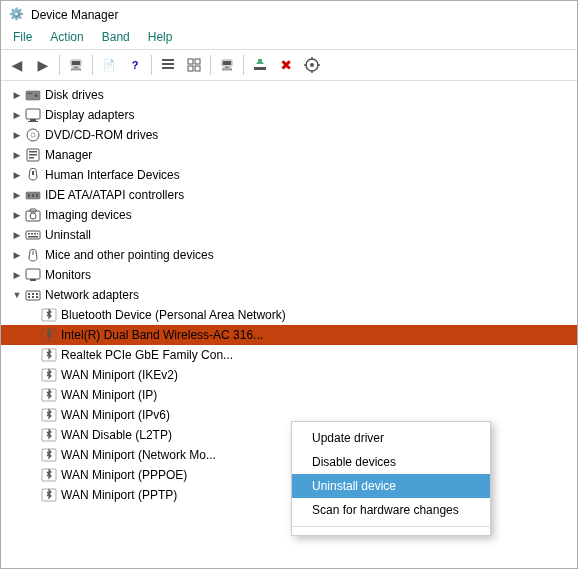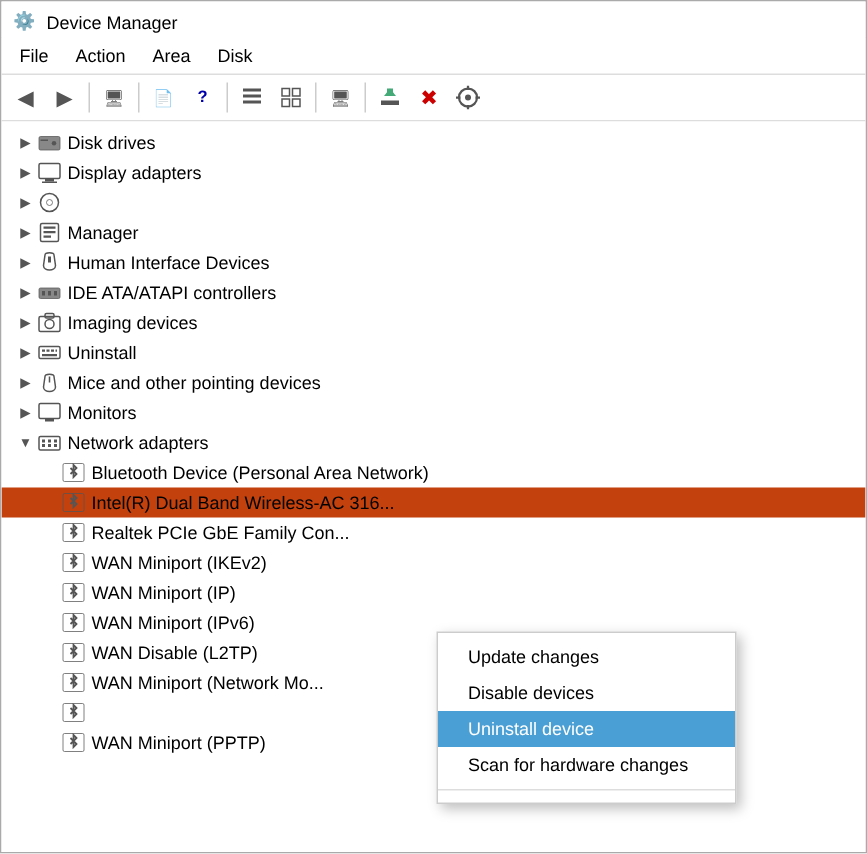--- a/index.html
+++ b/index.html
@@ -40,21 +40,21 @@
       display: flex;
       gap: 2px;
       padding: 2px 4px;
       background: #fff;
       border-bottom: 1px solid #ddd;
     }
     .menu-item {
       padding: 3px 8px;
       cursor: pointer;
       font-size: 12px;
-      color: #000000;
+      color: #0f766e;
     }
     .toolbar {
       display: flex;
       align-items: center;
       padding: 3px 4px;
       gap: 2px;
       border-bottom: 1px solid #ddd;
       background: #fff;
     }
     .toolbar-btn {
@@ -164,22 +164,22 @@
 <div class="window">
 
   <div class="title-bar">
     <span class="title-bar-icon">⚙️</span>
     <span class="title-bar-text">Device Manager</span>
   </div>
 
   <div class="menu-bar">
     <span class="menu-item">File</span>
     <span class="menu-item">Action</span>
-    <span class="menu-item">Area</span>
-    <span class="menu-item">Disk</span>
+    <span class="menu-item">Band</span>
+    <span class="menu-item">Help</span>
   </div>
 
   <div class="toolbar">
     <div class="toolbar-btn">◀</div>
     <div class="toolbar-btn">▶</div>
     <div class="toolbar-separator"></div>
     <div class="toolbar-btn" style="font-size:11px;">🖥</div>
     <div class="toolbar-separator"></div>
     <div class="toolbar-btn" style="font-size:11px;">📄</div>
     <div class="toolbar-btn" style="font-size:11px; color:#00a; font-weight:bold;">?</div>
@@ -253,20 +253,21 @@
 
       <div class="tree-item">
         <span class="tree-indent" style="width:8px;"></span>
         <span class="tree-expand">▶</span>
         <span class="tree-icon">
           <svg width="16" height="16" viewBox="0 0 16 16">
               <circle cx="8" cy="8" r="6" fill="none" stroke="#555" stroke-width="1"></circle>
               <circle cx="8" cy="8" r="2" fill="none" stroke="#555" stroke-width="0.5"></circle>
             </svg>
         </span>
+        <span class="tree-label">DVD/CD-ROM drives</span>
       </div>
 
       <div class="tree-item">
         <span class="tree-indent" style="width:8px;"></span>
         <span class="tree-expand">▶</span>
         <span class="tree-icon">
           <svg width="16" height="16" viewBox="0 0 16 16">
               <rect x="2" y="2" width="12" height="12" rx="1" fill="none" stroke="#555" stroke-width="1"></rect>
               <rect x="4" y="4" width="8" height="1.5" fill="#555"></rect>
               <rect x="4" y="7" width="8" height="1.5" fill="#555"></rect>
@@ -472,38 +473,39 @@
 
       <div class="tree-item">
         <span class="tree-indent" style="width:24px;"></span>
         <span class="tree-expand" style="width:16px;"></span>
         <span class="tree-icon">
           <svg width="16" height="16" viewBox="0 0 16 16">
               <rect x="1" y="2" width="14" height="12" rx="1" fill="none" stroke="#555" stroke-width="0.5"></rect>
               <path d="M6 5 L10 9 L8 11 L8 3 L10 5 L6 9" fill="none" stroke="#555" stroke-width="1.2"></path>
             </svg>
         </span>
+        <span class="tree-label">WAN Miniport (PPPOE)</span>
       </div>
 
       <div class="tree-item">
         <span class="tree-indent" style="width:24px;"></span>
         <span class="tree-expand" style="width:16px;"></span>
         <span class="tree-icon">
           <svg width="16" height="16" viewBox="0 0 16 16">
               <rect x="1" y="2" width="14" height="12" rx="1" fill="none" stroke="#555" stroke-width="0.5"></rect>
               <path d="M6 5 L10 9 L8 11 L8 3 L10 5 L6 9" fill="none" stroke="#555" stroke-width="1.2"></path>
             </svg>
         </span>
         <span class="tree-label">WAN Miniport (PPTP)</span>
       </div>
 
     </div>
 
     <div class="context-menu" style="top: 340px; left: 290px;">
-      <div class="context-menu-item">Update changes</div>
+      <div class="context-menu-item">Update driver</div>
       <div class="context-menu-item">Disable devices</div>
       <div class="context-menu-item uninstall-highlighted">Uninstall device</div>
       <div class="context-menu-item">Scan for hardware changes</div>
       <div class="context-menu-separator"></div>
     </div>
 
   </div>
 </div>
 
 </body></html>

